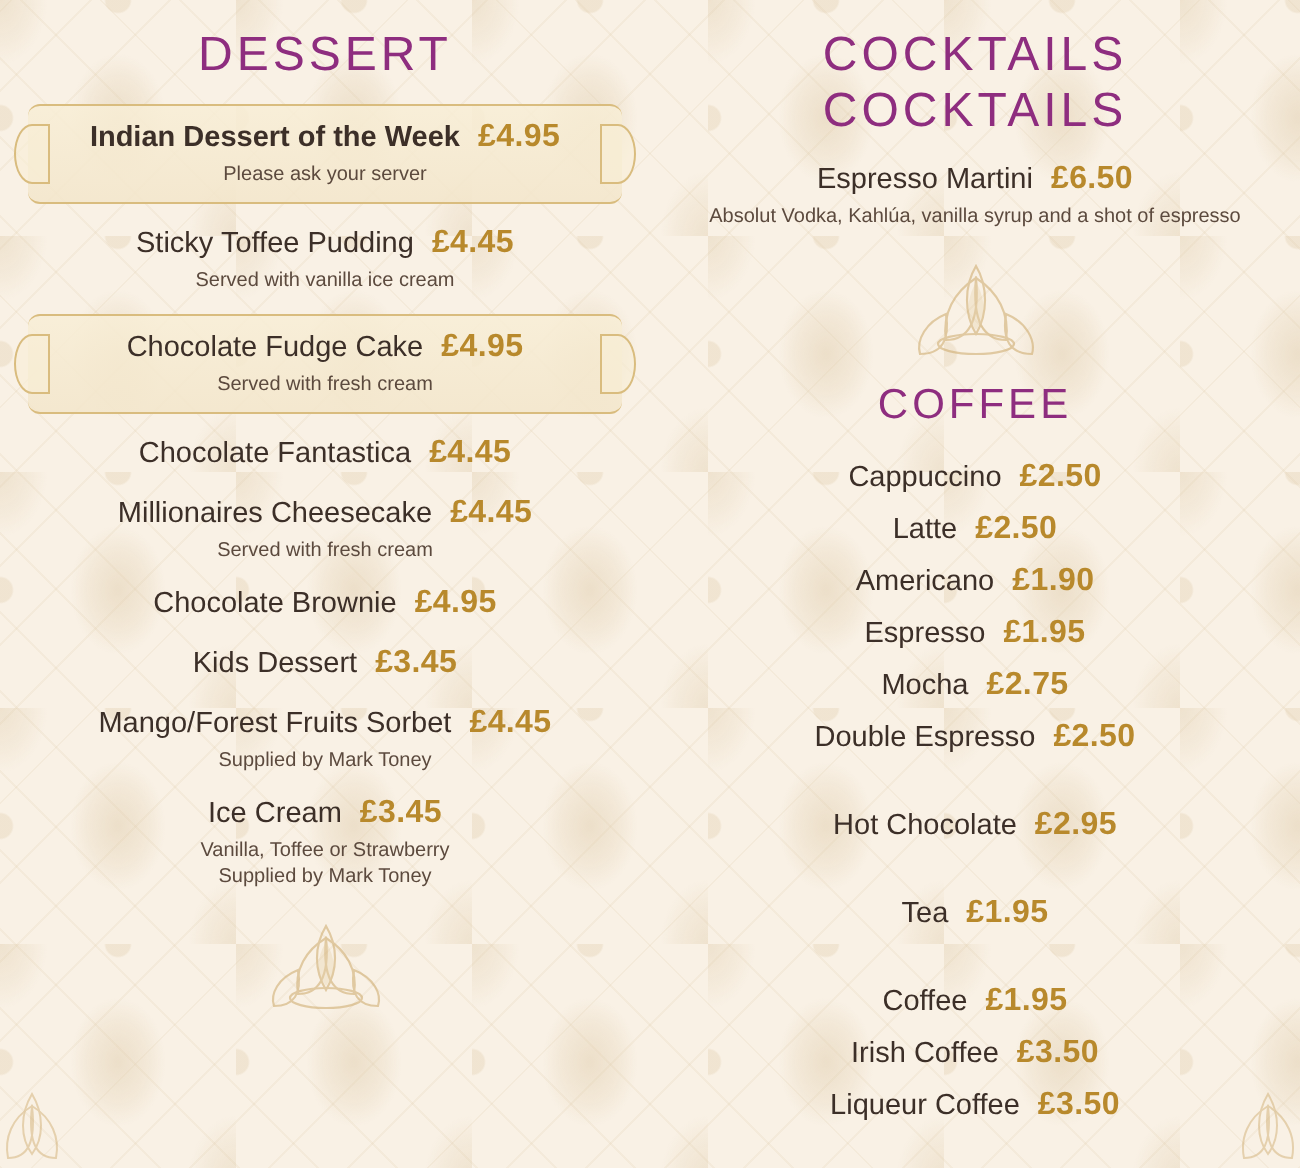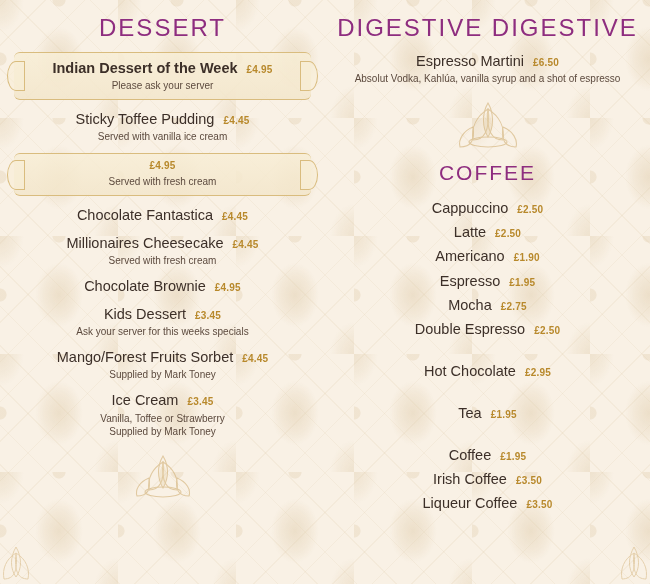--- a/index.html
+++ b/index.html
@@ -79,21 +79,21 @@
     line-height: 1.25;
   }
   .item-name {
     color: #3c2f28;
     font-size: 14.5px;
     font-weight: normal;
     text-align: center;
   }
   .item-price {
     color: #b8892c;
-    font-size: 10px;
+    font-size: 16px;
     font-weight: bold;
     letter-spacing: 0.2px;
   }
   .item-desc {
     color: #5c4a3e;
     font-size: 10px;
     margin-top: 2px;
     line-height: 1.3;
   }
 
@@ -165,20 +165,21 @@
     <div class="item">
       <div class="item-line">
         <span class="item-name">Sticky Toffee Pudding</span>
         <span class="item-price">£4.45</span>
       </div>
       <div class="item-desc">Served with vanilla ice cream</div>
     </div>
 
     <div class="featured featured-2 item">
       <div class="item-line">
+        <span class="item-name">Chocolate Fudge Cake</span>
         <span class="item-price">£4.95</span>
       </div>
       <div class="item-desc">Served with fresh cream</div>
     </div>
 
     <div class="item">
       <div class="item-line">
         <span class="item-name">Chocolate Fantastica</span>
         <span class="item-price">£4.45</span>
       </div>
@@ -197,21 +198,20 @@
         <span class="item-name">Chocolate Brownie</span>
         <span class="item-price">£4.95</span>
       </div>
     </div>
 
     <div class="item">
       <div class="item-line">
         <span class="item-name">Kids Dessert</span>
         <span class="item-price">£3.45</span>
       </div>
-      <div class="item-desc">Ask your server for this weeks specials</div>
     </div>
 
     <div class="item">
       <div class="item-line">
         <span class="item-name">Mango/Forest Fruits Sorbet</span>
         <span class="item-price">£4.45</span>
       </div>
       <div class="item-desc">Supplied by Mark Toney</div>
     </div>
 
@@ -241,21 +241,21 @@
     <svg class="corner-orn corner-left" width="60" height="48" viewBox="0 0 60 48">
       <g fill="none" stroke="#cda96a" stroke-width="1">
         <path d="M30 6 C24 16 24 28 30 36 C36 28 36 16 30 6 Z"></path>
         <path d="M30 12 C20 18 16 28 18 38 C28 38 32 30 30 12 Z"></path>
         <path d="M30 12 C40 18 44 28 42 38 C32 38 28 30 30 12 Z"></path>
       </g>
     </svg>
   </div>
 
   <div class="col col-right">
-    <h2 class="section-title">DIGESTIVE DIGESTIVE</h2>
+    <h2 class="section-title">COCKTAILS COCKTAILS</h2>
 
     <div class="item bold-name">
       <div class="item-line">
         <span class="item-name">Espresso Martini</span>
         <span class="item-price">£6.50</span>
       </div>
       <div class="item-desc">Absolut Vodka, Kahlúa, vanilla syrup and a shot of espresso</div>
     </div>
 
     <svg class="ornament ornament-right" width="76" height="60" viewBox="0 0 76 60">

